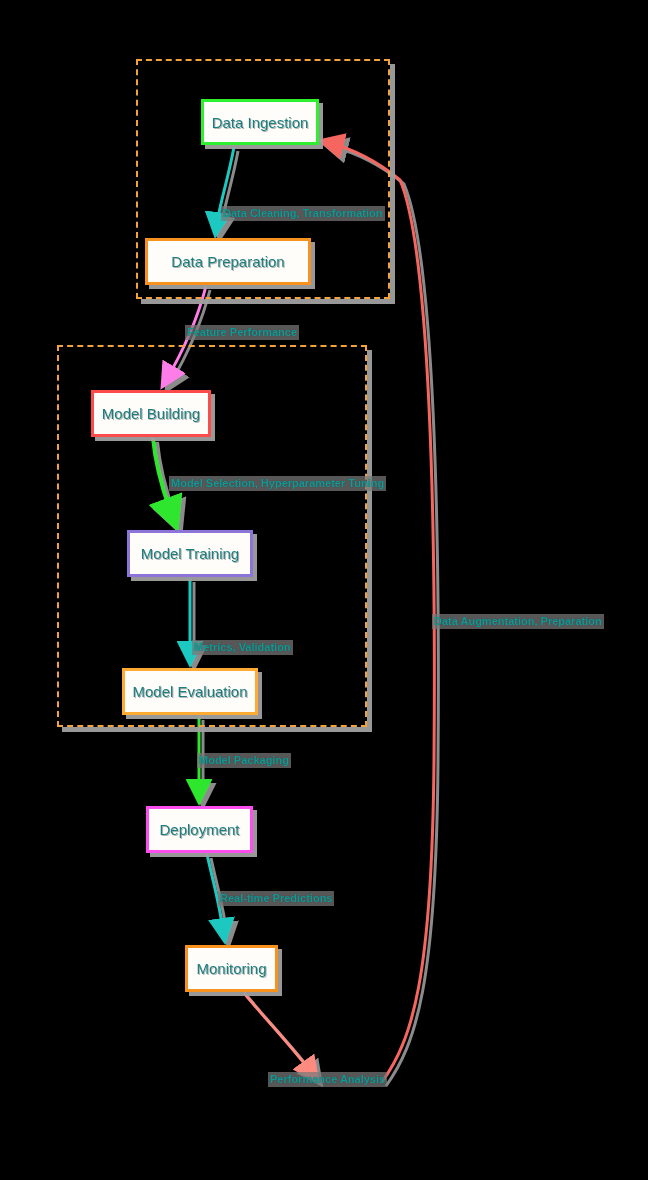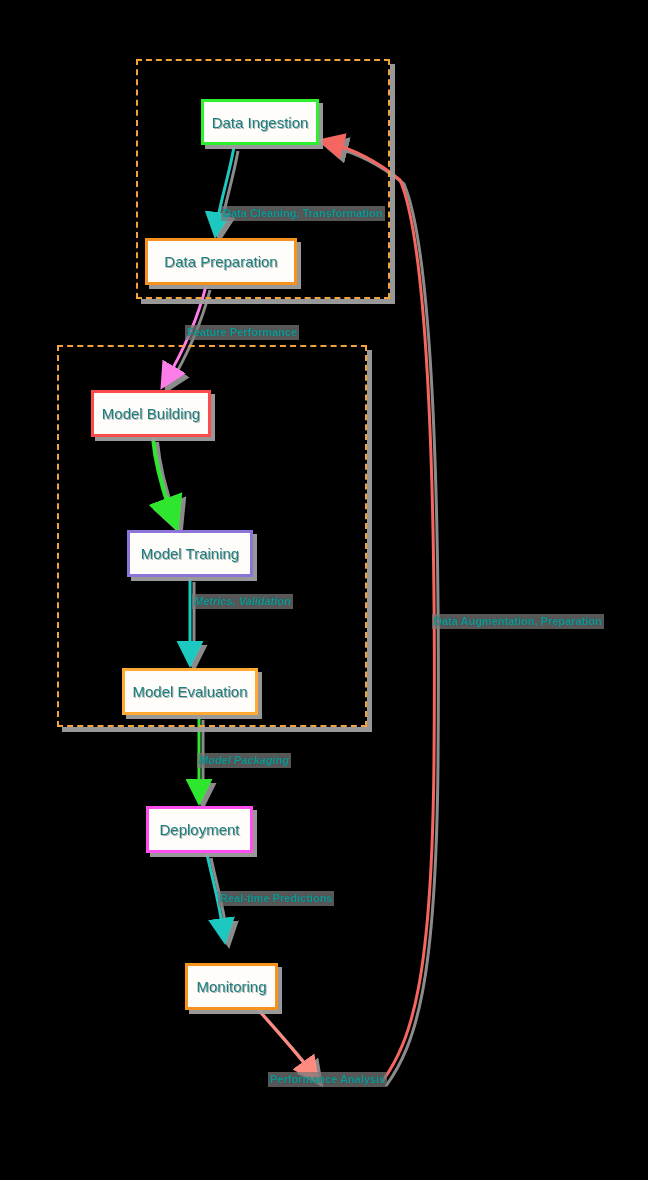--- a/index.html
+++ b/index.html
@@ -131,53 +131,54 @@
   <div class="subgraph-box" style="left:136px; top:59px; width:254px; height:240px;"></div>
   <div class="subgraph-title" style="left:150px; top:66px;"></div>
 
   <div class="subgraph-box" style="left:57px; top:345px; width:310px; height:382px;"></div>
   <div class="subgraph-title" style="left:71px; top:352px;"></div>
 
   <div class="node-box" style="left:201px; top:99px; width:118px; height:46px; border:3px solid #2ef02e;">
     <span class="node-label">Data Ingestion</span>
   </div>
 
-  <div class="node-box" style="left:145px; top:238px; width:152px; height:47px; border:3px solid #f7921e;">
+  <div class="node-box" style="left:145px; top:238px; width:166px; height:47px; border:3px solid #f7921e;">
     <span class="node-label">Data Preparation</span>
   </div>
 
   <div class="node-box" style="left:127px; top:530px; width:126px; height:47px; border:3px solid #8c74d8;">
     <span class="node-label">Model Training</span>
   </div>
 
   <div class="node-box" style="left:91px; top:390px; width:120px; height:47px; border:3px solid #fc4b4b;">
     <span class="node-label">Model Building</span>
   </div>
 
   <div class="node-box" style="left:146px; top:806px; width:107px; height:47px; border:3px solid #ff4df0;">
     <span class="node-label">Deployment</span>
   </div>
 
   <div class="node-box" style="left:122px; top:668px; width:136px; height:47px; border:3px solid #ffaa33;">
     <span class="node-label">Model Evaluation</span>
   </div>
 
-  <div class="node-box" style="left:185px; top:945px; width:93px; height:47px; border:3px solid #f7921e;margin-top:18px;">
+  <div class="node-box" style="left:185px; top:945px; width:93px; height:47px; border:3px solid #f7921e;">
     <span class="node-label">Monitoring</span>
   </div>
 
 
   <div class="edge-label" style="left:221px; top:184px;margin-top:22px;">Data Cleaning, Transformation</div>
 
   <div class="edge-label" style="left:185px; top:325px;">Feature Performance</div>
 
+  <div class="edge-label" style="left:169px; top:476px;">Model Selection, Hyperparameter Tuning</div>
 
-  <div class="edge-label" style="left:192px; top:594px;font-style:italic;">Metrics, Validation</div>
+  <div class="edge-label" style="left:192px; top:640px;">Metrics, Validation</div>
 
-  <div class="edge-label" style="left:197px; top:753px;font-style:italic;">Model Packaging</div>
+  <div class="edge-label" style="left:197px; top:753px;">Model Packaging</div>
 
   <div class="edge-label" style="left:218px; top:891px;text-align:center;">Real-time Predictions</div>
 
   <div class="edge-label" style="left:268px; top:1028px;margin-top:44px;">Performance Analysis</div>
 
   <div class="edge-label" style="left:432px; top:614px;">Data Augmentation, Preparation</div>
 
 </div>
 
 </body></html>

